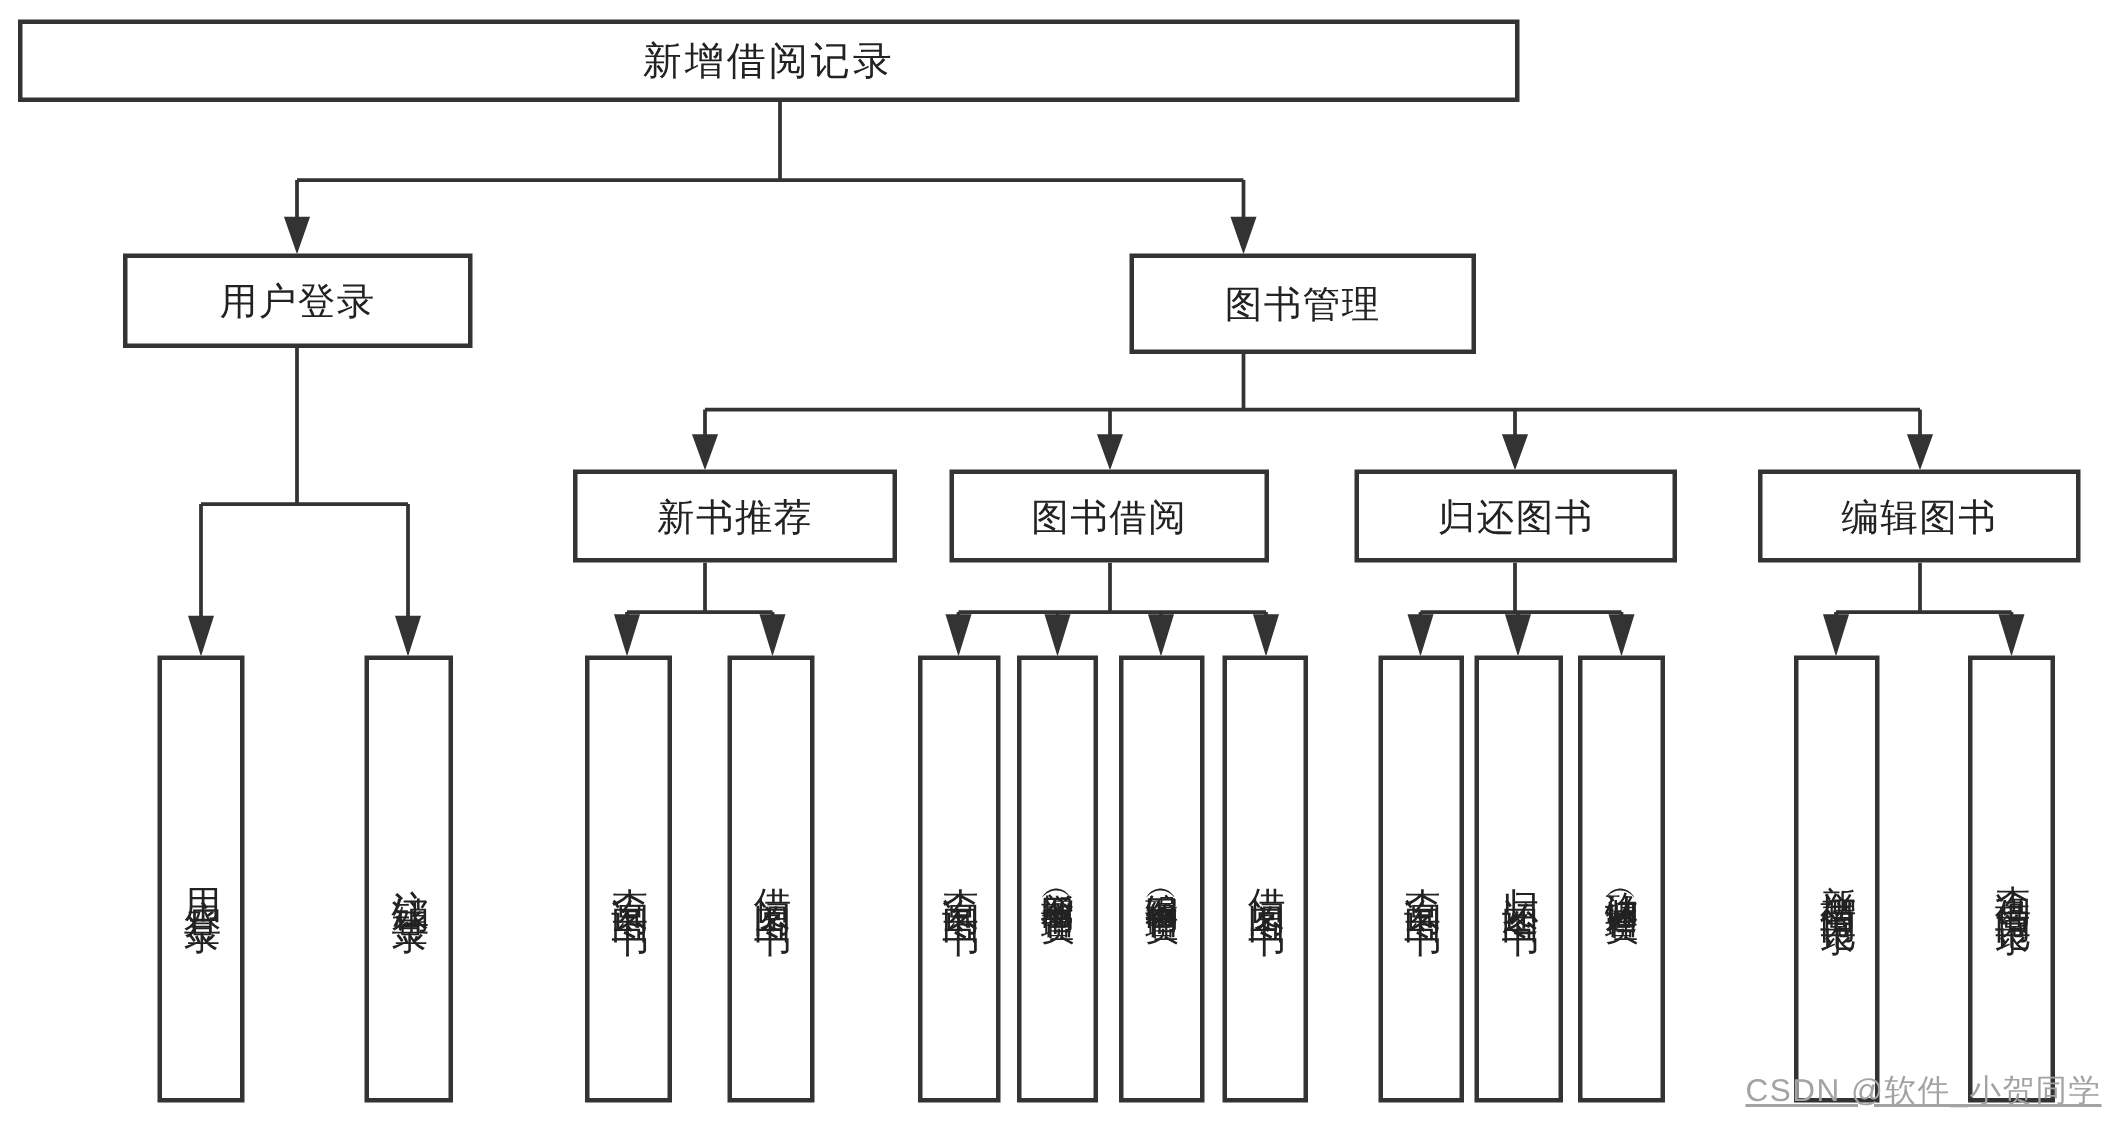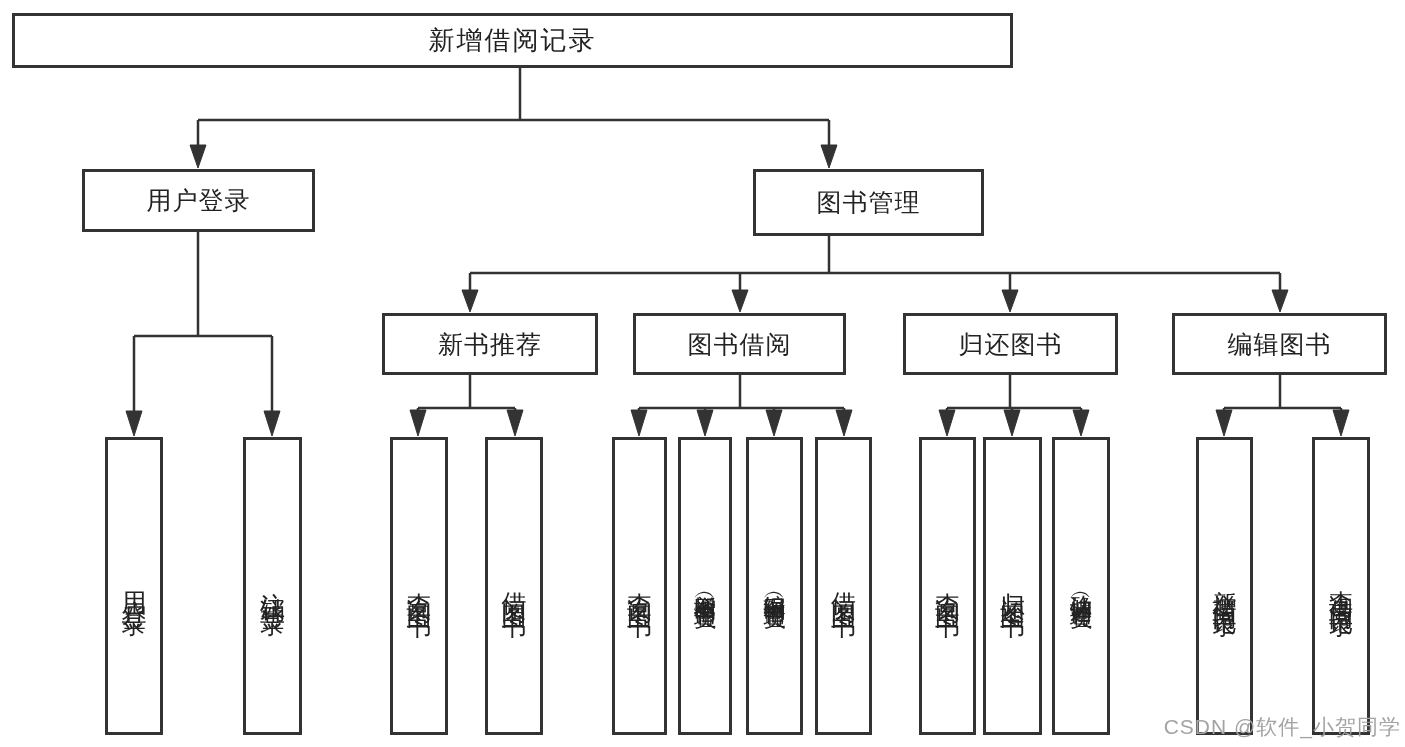--- a/index.html
+++ b/index.html
@@ -35,20 +35,21 @@
   }
   .vbox.med span{font-size:24px;letter-spacing:5px;}
   .vbox.long span{font-size:22px;letter-spacing:2px;}
   .watermark{
     position:absolute;
     top:713px;right:4px;
     z-index:3;
     color:#a3a3a3;
     font-size:21px;
     letter-spacing:1px;
+    text-decoration:underline;
   }
 </style>
 </head>
 <body>
 
 <div class="stage">
 
   <svg class="wires" viewBox="0 0 1405 747" xmlns="http://www.w3.org/2000/svg" aria-hidden="true">
 
     <line x1="520" y1="68" x2="520" y2="120"></line>

